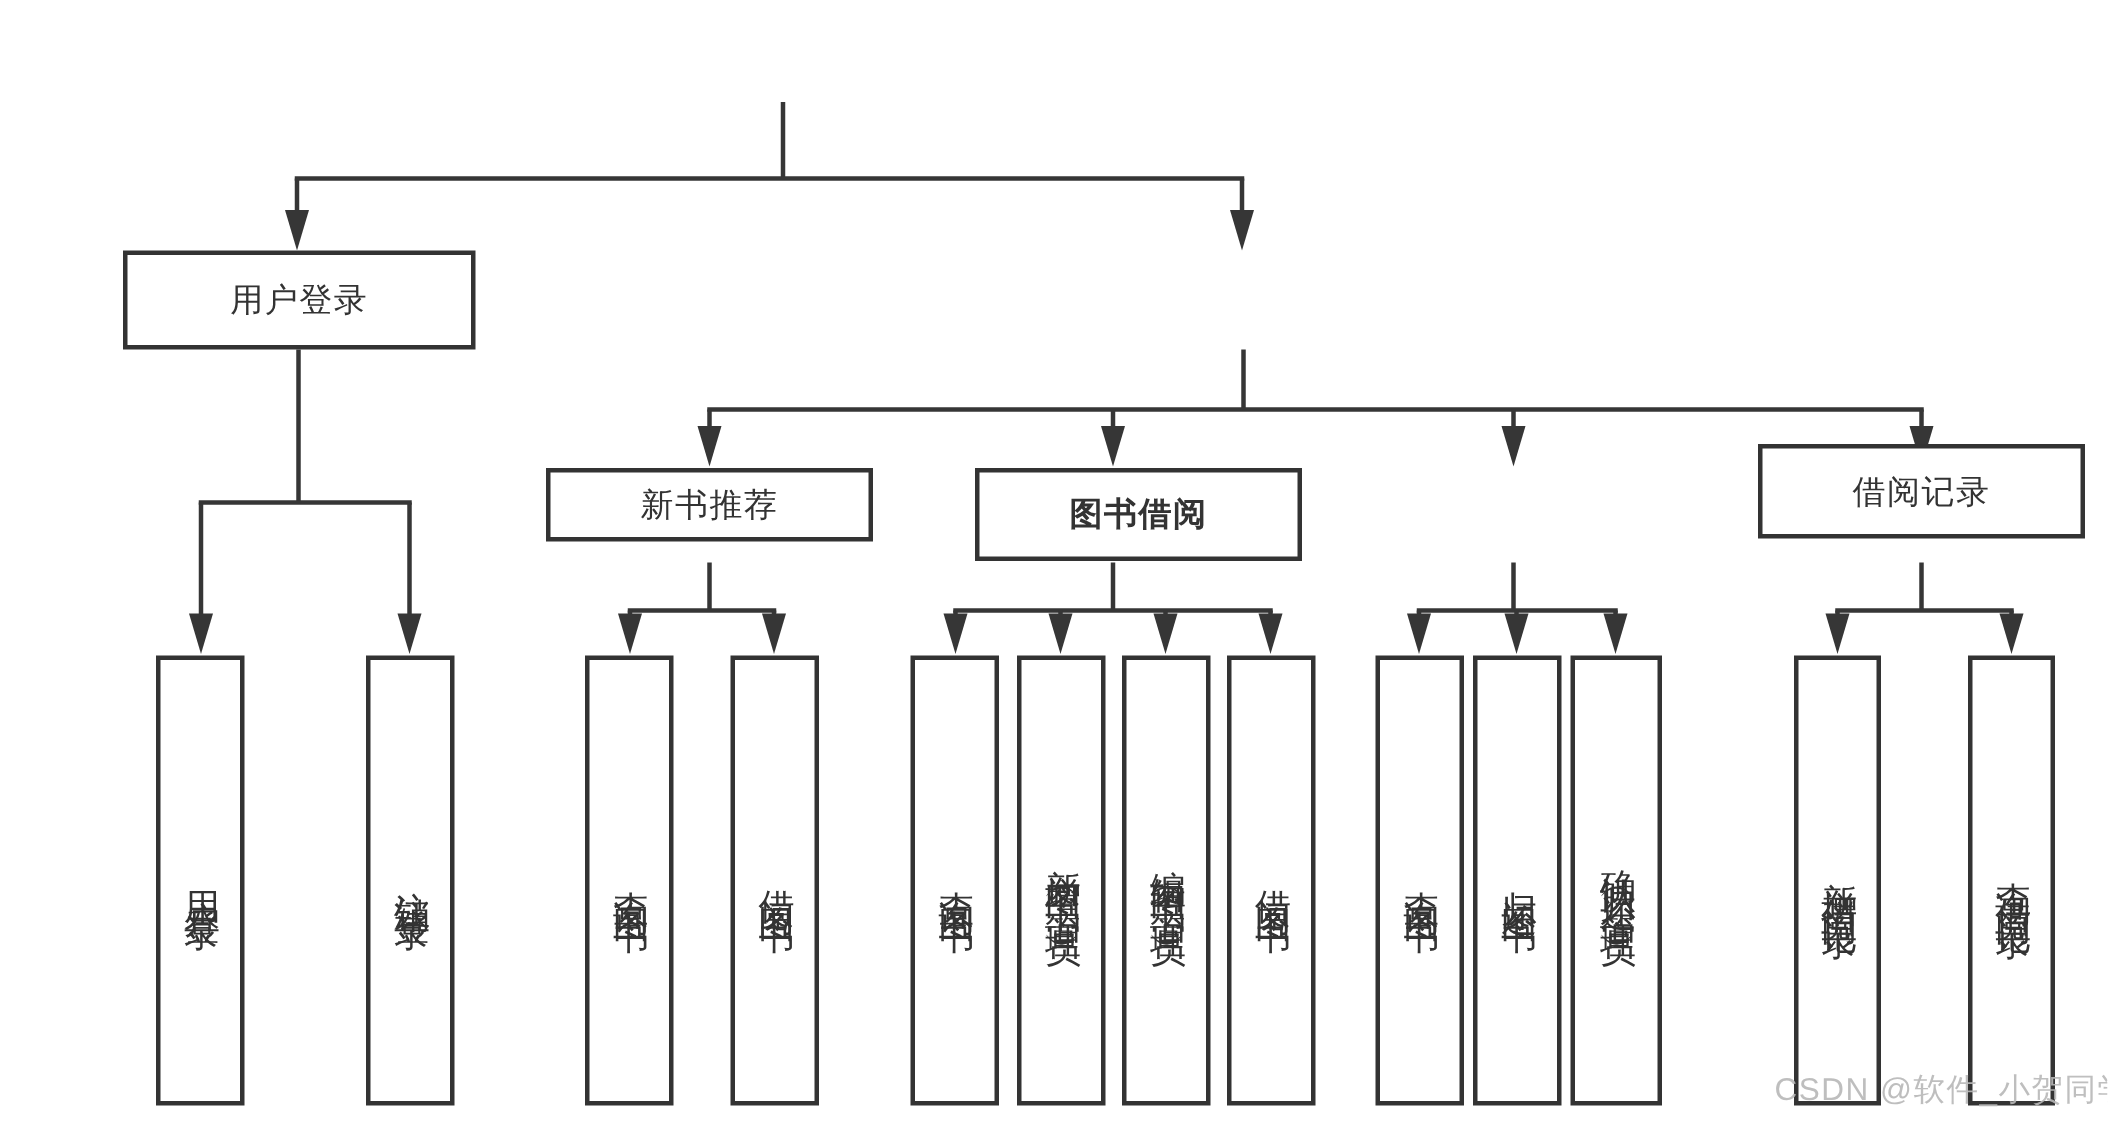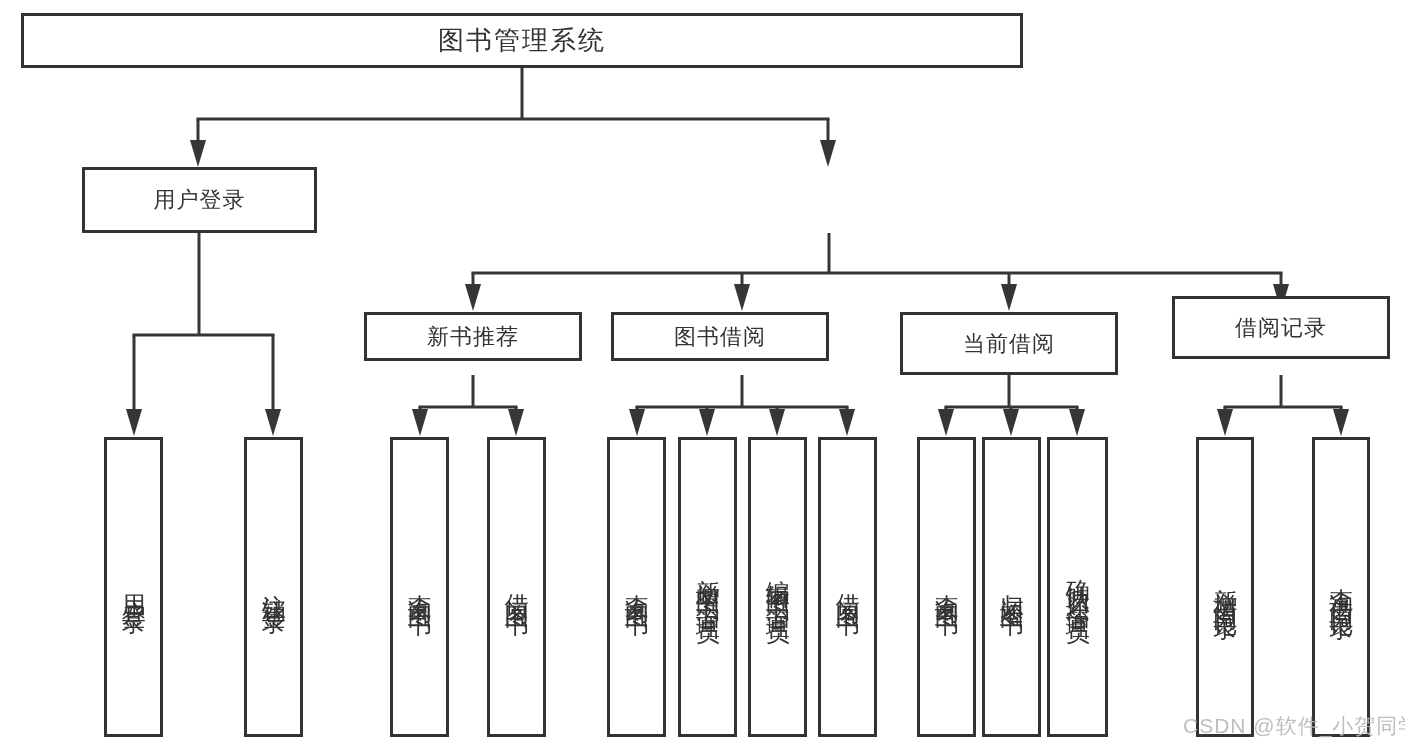--- a/index.html
+++ b/index.html
@@ -113,36 +113,30 @@
       <line x1="1011" y1="407" x2="1011" y2="418" stroke="#363636" stroke-width="3"></line>
       <polygon points="1003,409 1019,409 1011,436" fill="#363636"></polygon>
       <line x1="1077" y1="407" x2="1077" y2="418" stroke="#363636" stroke-width="3"></line>
       <polygon points="1069,409 1085,409 1077,436" fill="#363636"></polygon>
       <line x1="1225" y1="407" x2="1225" y2="418" stroke="#363636" stroke-width="3"></line>
       <polygon points="1217,409 1233,409 1225,436" fill="#363636"></polygon>
       <line x1="1341" y1="407" x2="1341" y2="418" stroke="#363636" stroke-width="3"></line>
       <polygon points="1333,409 1349,409 1341,436" fill="#363636"></polygon>
     </svg>
 
-  <div class="node root" style="left:21px; top:13px; width:1002px; height:55px;">
-    <span class="lbl">图书管理系统</span>
-  </div>
 
   <div class="node branch" style="left:82px; top:167px; width:235px; height:66px;">
     <span class="lbl">用户登录</span>
   </div>
 
   <div class="node branch" style="left:364px; top:312px; width:218px; height:49px;">
     <span class="lbl">新书推荐</span>
   </div>
-  <div class="node branch" style="left:611px; top:312px; width:218px; height:49px;">
+  <div class="node branch" style="left:650px; top:312px; width:218px; height:62px;font-weight:bold;">
     <span class="lbl">图书借阅</span>
-  </div>
-  <div class="node branch" style="left:900px; top:312px; width:218px; height:63px;">
-    <span class="lbl">当前借阅</span>
   </div>
   <div class="node branch" style="left:1172px; top:296px; width:218px; height:63px;">
     <span class="lbl">借阅记录</span>
   </div>
 
   <div class="node leaf" style="left:104px; top:437px; width:59px; height:300px;">
     <span class="lbl">用户登录</span>
   </div>
   <div class="node leaf" style="left:244px; top:437px; width:59px; height:300px;">
     <span class="lbl">注销登录</span>

